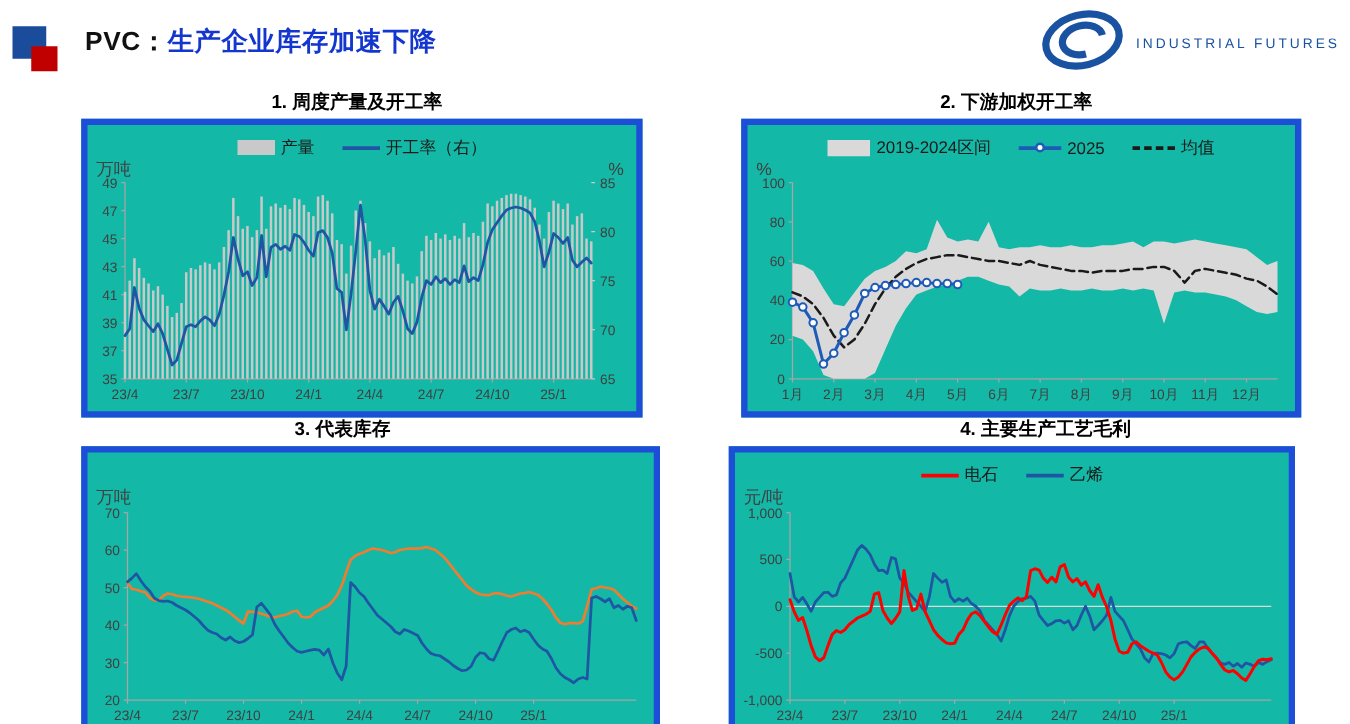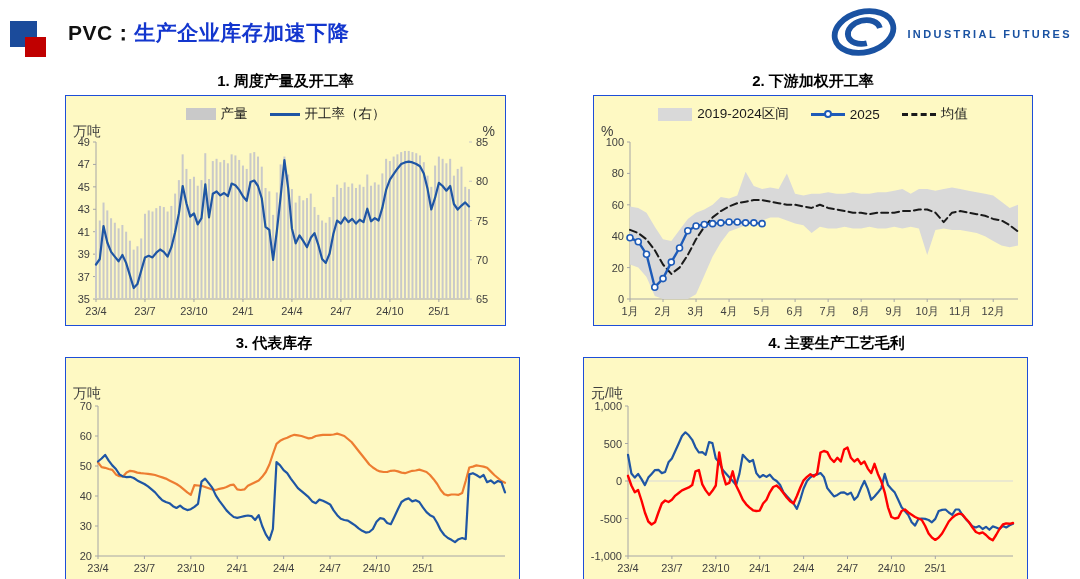--- a/index.html
+++ b/index.html
@@ -6,25 +6,25 @@
     font-family:"Liberation Sans",sans-serif;}
   .abs{position:absolute;}
   
   #hdr-sq-blue{left:10px;top:21px;width:27px;height:26px;background:#1B4B9B;}
   #hdr-sq-red{left:25px;top:37px;width:21px;height:20px;background:#C00000;}
   #hdr-title{left:68px;top:19px;font-size:21px;font-weight:bold;color:#111;white-space:nowrap;letter-spacing:.5px;}
   #hdr-title .blue{color:#1336CE;}
   
   #logo{right:8px;top:7px;display:flex;align-items:center;gap:8px;}
   #logo .cn{font-size:27px;font-weight:bold;color:#1A52A2;letter-spacing:7px;line-height:1.05;white-space:nowrap;}
-  #logo .en{font-size:11px;font-weight:bold;color:#1A52A2;letter-spacing:2.4px;white-space:nowrap;}
+  #logo .en{font-size:11px;font-weight:normal;color:#1A52A2;letter-spacing:2.4px;white-space:nowrap;}
   
   .panel{position:absolute;}
   .chart-title{height:23px;text-align:center;font-size:15px;font-weight:bold;color:#000;margin-top:12px;}
-  .plotbox{position:relative;border:1px solid #1d4ed8;background:#fef9c3;}
+  .plotbox{position:relative;border:5px solid #1d4ed8;background:#14b8a6;}
   .legend{position:absolute;left:0;right:0;top:9px;display:flex;justify-content:center;align-items:center;
     gap:22px;font-size:13.5px;color:#1a1a1a;z-index:2;}
   .lg-item{display:flex;align-items:center;gap:5px;}
   .sw{display:inline-block;position:relative;}
   .sw-bar{width:30px;height:12px;}
   .sw-band{width:34px;height:13px;}
   .sw-line{width:30px;height:3px;}
   .sw-markerline{width:34px;height:3px;}
   .sw-dash{width:34px;height:0;border-top:3px dashed #1a1a1a;background:none!important;}
   .mk{position:absolute;left:13px;top:-3px;width:8px;height:8px;border-radius:50%;
@@ -339,20 +339,30 @@
         <line x1="356.8859649122807" x2="356.8859649122807" y1="198" y2="201" stroke="#A6A6A6"></line>
         <text x="356.8859649122807" y="214" text-anchor="middle">25/1</text>
         <path d="M32.0,104.4 L35.6,109.2 L39.1,109.8 L42.7,111.0 L46.3,111.9 L49.9,116.4 L53.4,118.2 L57.0,118.5 L60.6,114.6 L64.1,112.8 L67.7,113.4 L71.3,114.6 L74.8,115.2 L78.4,115.5 L82.0,115.8 L85.6,116.4 L89.1,117.0 L92.7,118.2 L96.3,119.4 L99.8,120.6 L103.4,122.4 L107.0,124.2 L110.5,126.0 L114.1,128.4 L117.7,131.4 L121.3,134.4 L124.8,136.8 L128.4,127.2 L132.0,127.5 L135.5,127.8 L139.1,129.0 L142.7,130.2 L146.2,131.4 L149.8,132.0 L153.4,130.8 L157.0,130.2 L160.5,129.0 L164.1,127.2 L167.7,126.6 L171.2,131.4 L174.8,132.0 L178.4,131.4 L181.9,127.8 L185.5,126.0 L189.1,124.2 L192.7,122.4 L196.2,118.8 L199.8,114.0 L203.4,106.5 L206.9,96.0 L210.5,85.8 L214.1,82.8 L217.6,81.0 L221.2,79.8 L224.8,78.0 L228.4,76.8 L231.9,77.4 L235.5,78.0 L239.1,79.2 L242.6,80.4 L246.2,79.8 L249.8,78.0 L253.4,77.4 L256.9,76.8 L260.5,76.8 L264.1,76.8 L267.6,76.5 L271.2,75.6 L274.8,76.8 L278.3,78.0 L281.9,81.0 L285.5,84.0 L289.1,88.5 L292.6,93.0 L296.2,97.5 L299.8,102.0 L303.3,106.5 L306.9,109.5 L310.5,111.9 L314.0,113.4 L317.6,114.0 L321.2,114.0 L324.8,112.8 L328.3,112.5 L331.9,113.4 L335.5,114.6 L339.0,115.2 L342.6,114.0 L346.2,112.8 L349.7,112.5 L353.3,111.6 L356.9,112.8 L360.5,114.0 L364.0,117.0 L367.6,121.2 L371.2,126.0 L374.7,132.0 L378.3,136.2 L381.9,137.4 L385.4,136.5 L389.0,136.5 L392.6,136.8 L396.2,135.0 L399.7,123.0 L403.3,109.5 L406.9,108.6 L410.4,107.4 L414.0,108.0 L417.6,108.6 L421.1,109.8 L424.7,113.4 L428.3,117.0 L431.9,120.0 L435.4,123.0 L439.0,124.8 " fill="none" stroke="#ED7D31" stroke-width="2.2" stroke-linejoin="round" stroke-linecap="round"></path>
         <path d="M32.0,103.5 L35.6,100.5 L39.1,96.9 L42.7,102.6 L46.3,107.4 L49.9,111.0 L53.4,116.4 L57.0,118.5 L60.6,119.1 L64.1,118.8 L67.7,120.0 L71.3,122.4 L74.8,124.2 L78.4,126.0 L82.0,128.4 L85.6,131.4 L89.1,134.4 L92.7,138.6 L96.3,142.2 L99.8,144.0 L103.4,145.2 L107.0,148.2 L110.5,150.0 L114.1,147.6 L117.7,150.6 L121.3,152.1 L124.8,151.2 L128.4,148.8 L132.0,145.8 L135.5,123.6 L139.1,120.6 L142.7,125.1 L146.2,129.6 L149.8,137.4 L153.4,142.8 L157.0,147.6 L160.5,152.4 L164.1,156.0 L167.7,159.0 L171.2,159.9 L174.8,159.0 L178.4,158.1 L181.9,157.5 L185.5,158.1 L189.1,162.0 L192.7,157.2 L196.2,168.0 L199.8,176.4 L203.4,181.8 L206.9,171.0 L210.5,104.1 L214.1,107.4 L217.6,112.2 L221.2,115.2 L224.8,120.6 L228.4,125.4 L231.9,130.2 L235.5,133.2 L239.1,136.2 L242.6,139.2 L246.2,143.4 L249.8,145.2 L253.4,141.6 L256.9,142.8 L260.5,144.6 L264.1,146.4 L267.6,152.4 L271.2,157.2 L274.8,160.8 L278.3,162.0 L281.9,162.6 L285.5,165.0 L289.1,167.4 L292.6,170.4 L296.2,172.8 L299.8,174.6 L303.3,174.0 L306.9,171.0 L310.5,163.8 L314.0,160.2 L317.6,160.8 L321.2,165.0 L324.8,166.2 L328.3,159.0 L331.9,151.2 L335.5,144.0 L339.0,141.6 L342.6,140.4 L346.2,143.4 L349.7,142.2 L353.3,144.0 L356.9,149.4 L360.5,154.2 L364.0,157.2 L367.6,159.0 L371.2,165.0 L374.7,172.2 L378.3,177.0 L381.9,180.0 L385.4,181.8 L389.0,184.2 L392.6,181.2 L396.2,180.0 L399.7,181.2 L403.3,116.4 L406.9,115.2 L410.4,117.0 L414.0,119.4 L417.6,117.0 L421.1,124.2 L424.7,122.4 L428.3,125.4 L431.9,123.0 L435.4,124.2 L439.0,134.4 " fill="none" stroke="#1F56A4" stroke-width="2.2" stroke-linejoin="round" stroke-linecap="round"></path>
       </svg></div>
 </div>
 
 <div class="panel" style="left:583px;top:322px;width:507px;">
   <div class="chart-title">4. 主要生产工艺毛利</div>
   <div class="plotbox" style="width:443px;height:224px;">
+    <div class="legend">
+        <span class="lg-item">
+          <span class="sw sw-line" style="background: rgb(255, 0, 0);"></span>
+          <span>电石</span>
+        </span>
+        <span class="lg-item">
+          <span class="sw sw-line" style="background: rgb(31, 86, 164);"></span>
+          <span>乙烯</span>
+        </span>
+      </div>
     <span class="unit unit-left">元/吨</span>
   <svg width="443" height="224">
         <line x1="44" x2="429" y1="123" y2="123" stroke="#D9D9D9" stroke-width="1"></line>
         <line x1="44" x2="44" y1="48" y2="198" stroke="#A6A6A6"></line>
         <line x1="44" x2="429" y1="198" y2="198" stroke="#A6A6A6"></line>
         <line x1="41" x2="44" y1="48" y2="48" stroke="#A6A6A6"></line>
         <text x="38" y="52" text-anchor="end">1,000</text>
         <line x1="41" x2="44" y1="85.5" y2="85.5" stroke="#A6A6A6"></line>
         <text x="38" y="89.5" text-anchor="end">500</text>
         <line x1="41" x2="44" y1="123" y2="123" stroke="#A6A6A6"></line>

